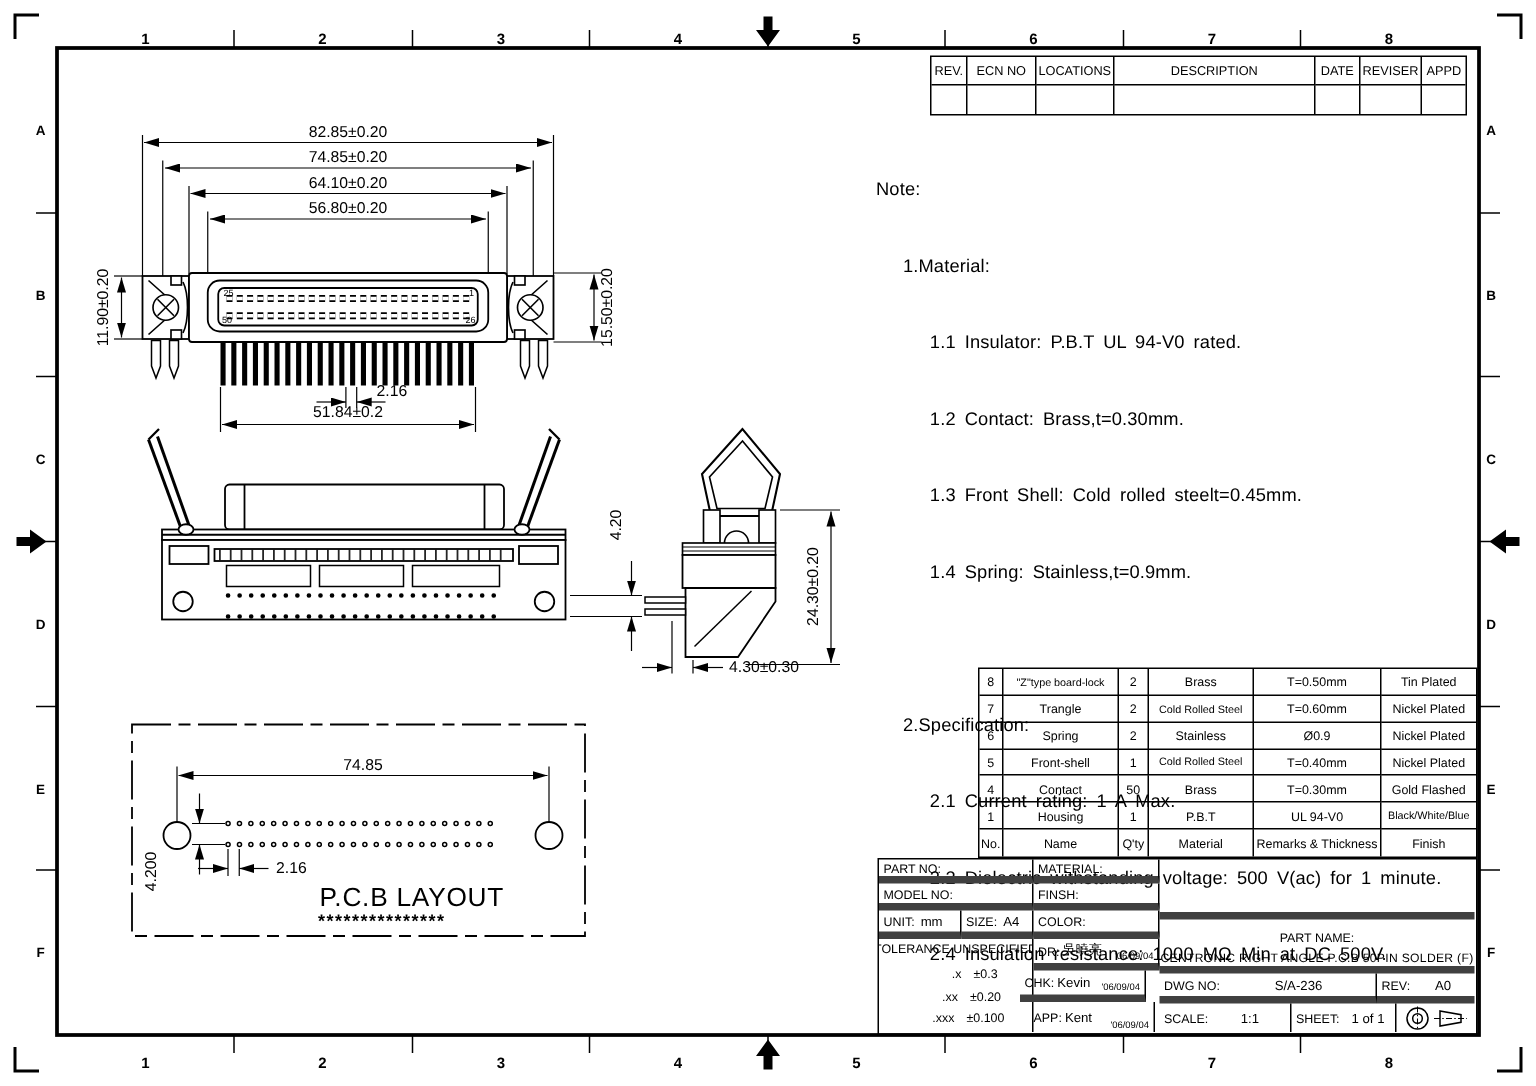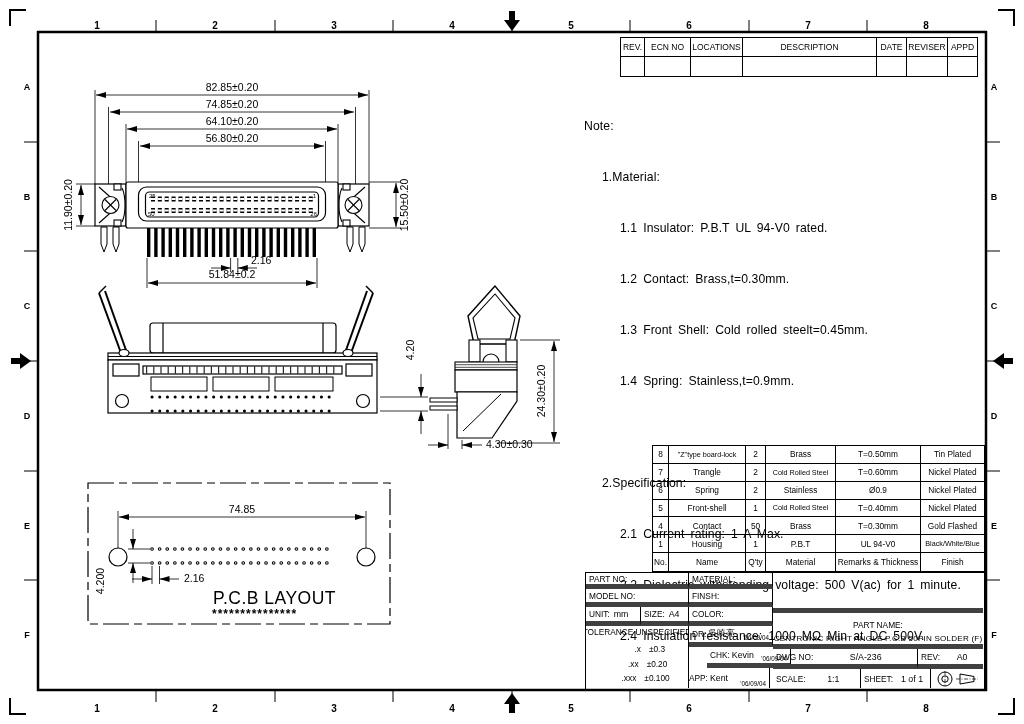--- a/index.html
+++ b/index.html
@@ -457,21 +457,21 @@
     <span>FINSH:</span>
   </div>
   <div class="cell" style="left:103px;top:34px;width:84px;height:19px">
     <span>COLOR:</span>
   </div>
   <div class="cell" style="left:103px;top:53px;width:84px;height:21px;gap:2px">
     <span>DR:</span>
     <span class="val">吳曉亮</span>
     <span class="date">'06/09/04</span>
   </div>
-  <div class="cell" style="left:121px;top:74px;width:84px;height:21px;gap:2px">
+  <div class="cell" style="left:94px;top:74px;width:84px;height:21px;gap:2px">
     <span>CHK:</span>
     <span class="val">Kevin</span>
     <span class="date">'06/09/04</span>
   </div>
   <div class="cell nb" style="left:100px;top:95px;width:84px;height:20px;gap:2px">
     <span>APP:</span>
     <span class="val">Kent</span>
     <span class="date">'06/09/04</span>
   </div>
 

